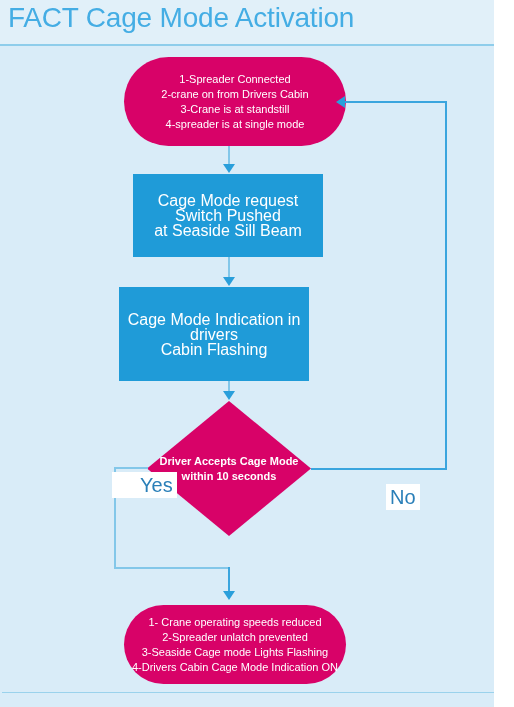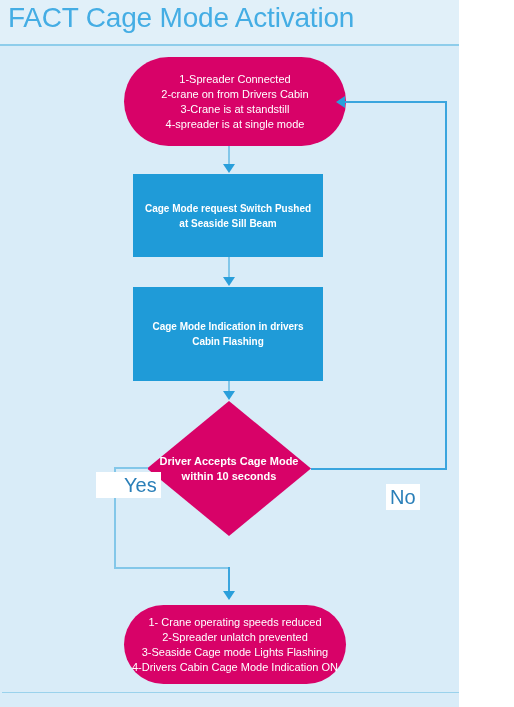--- a/index.html
+++ b/index.html
@@ -9,21 +9,21 @@
   body {
     width: 514px;
     height: 707px;
     background: #ffffff;
     font-family: "Liberation Sans", sans-serif;
     overflow: hidden;
   }
 
   #slide {
     position: relative;
-    width: 459px;
+    width: 494px;
     height: 707px;
     background: #d9ecf8;
     overflow: hidden;
   }
 
   
   #title-bar {
     position: absolute;
     left: 0;
     top: 0;
@@ -79,25 +79,24 @@
     line-height: 15px;
     color: #ffffff;
     white-space: pre-line;
   }
 
   .process {
     background: #1f9bd8;
     color: #ffffff;
   }
   .process .node-text {
-    font-size: 10px;
+    font-size: 16px;
     line-height: 15px;
     color: #ffffff;
     white-space: pre-line;
-    font-weight: bold;
   }
 
   .decision-wrap {
     position: absolute;
     font-weight: bold;
   }
   .decision-shape {
     position: absolute;
     left: 0;
     top: 0;
@@ -184,21 +183,21 @@
   <div class="arrow-down" style="left:223px; top:164px;"></div>
 
   <div class="node process" style="left:133px; top:174px; width:190px; height:83px;">
     <div class="node-text">Cage Mode request Switch Pushed
 at Seaside Sill Beam</div>
   </div>
 
   <div class="conn-v pale" style="left:228px; top:257px; width:2px; height:23px;"></div>
   <div class="arrow-down" style="left:223px; top:277px;"></div>
 
-  <div class="node process" style="left:133px; top:287px; width:190px; height:94px;">
+  <div class="node process" style="left:119px; top:287px; width:190px; height:94px;">
     <div class="node-text">Cage Mode Indication in drivers
 Cabin Flashing</div>
   </div>
 
   <div class="conn-v pale" style="left:228px; top:381px; width:2px; height:14px;"></div>
   <div class="arrow-down" style="left:223px; top:391px;"></div>
 
   <div class="decision-wrap" style="left:147px; top:401px; width:164px; height:135px;">
     <svg class="decision-shape" viewBox="0 0 164 135" preserveAspectRatio="none">
       <polygon points="82,0 164,67.5 82,135 0,67.5" fill="#d80268"></polygon>
@@ -211,21 +210,21 @@
   <div class="conn-v" style="left:445px; top:101px; width:2px; height:369px;"></div>
   <div class="conn-h" style="left:345px; top:101px; width:102px; height:2px;"></div>
   <div class="arrow-left" style="left:336px; top:96px;"></div>
   <div class="branch-label" style="left:386px; top:452px;margin-top:32px;">No</div>
 
   <div class="conn-h pale" style="left:114px; top:467px; width:34px; height:2px;"></div>
   <div class="conn-v pale" style="left:114px; top:467px; width:2px; height:102px;"></div>
   <div class="conn-h pale" style="left:114px; top:567px; width:116px; height:2px;"></div>
   <div class="conn-v" style="left:228px; top:567px; width:2px; height:28px;"></div>
   <div class="arrow-down" style="left:223px; top:591px;"></div>
-  <div class="branch-label" style="left:96px; top:472px;padding-left:28px;">Yes</div>
+  <div class="branch-label" style="left:112px; top:472px;padding-left:28px;">Yes</div>
 
   <div class="node oval" style="left:124px; top:605px; width:222px; height:79px;">
     <div class="node-text">1- Crane operating speeds reduced
 2-Spreader unlatch prevented
 3-Seaside Cage mode Lights Flashing
 4-Drivers Cabin Cage Mode Indication ON</div>
   </div>
 
   <div id="footer-rule"></div>
 </div>

